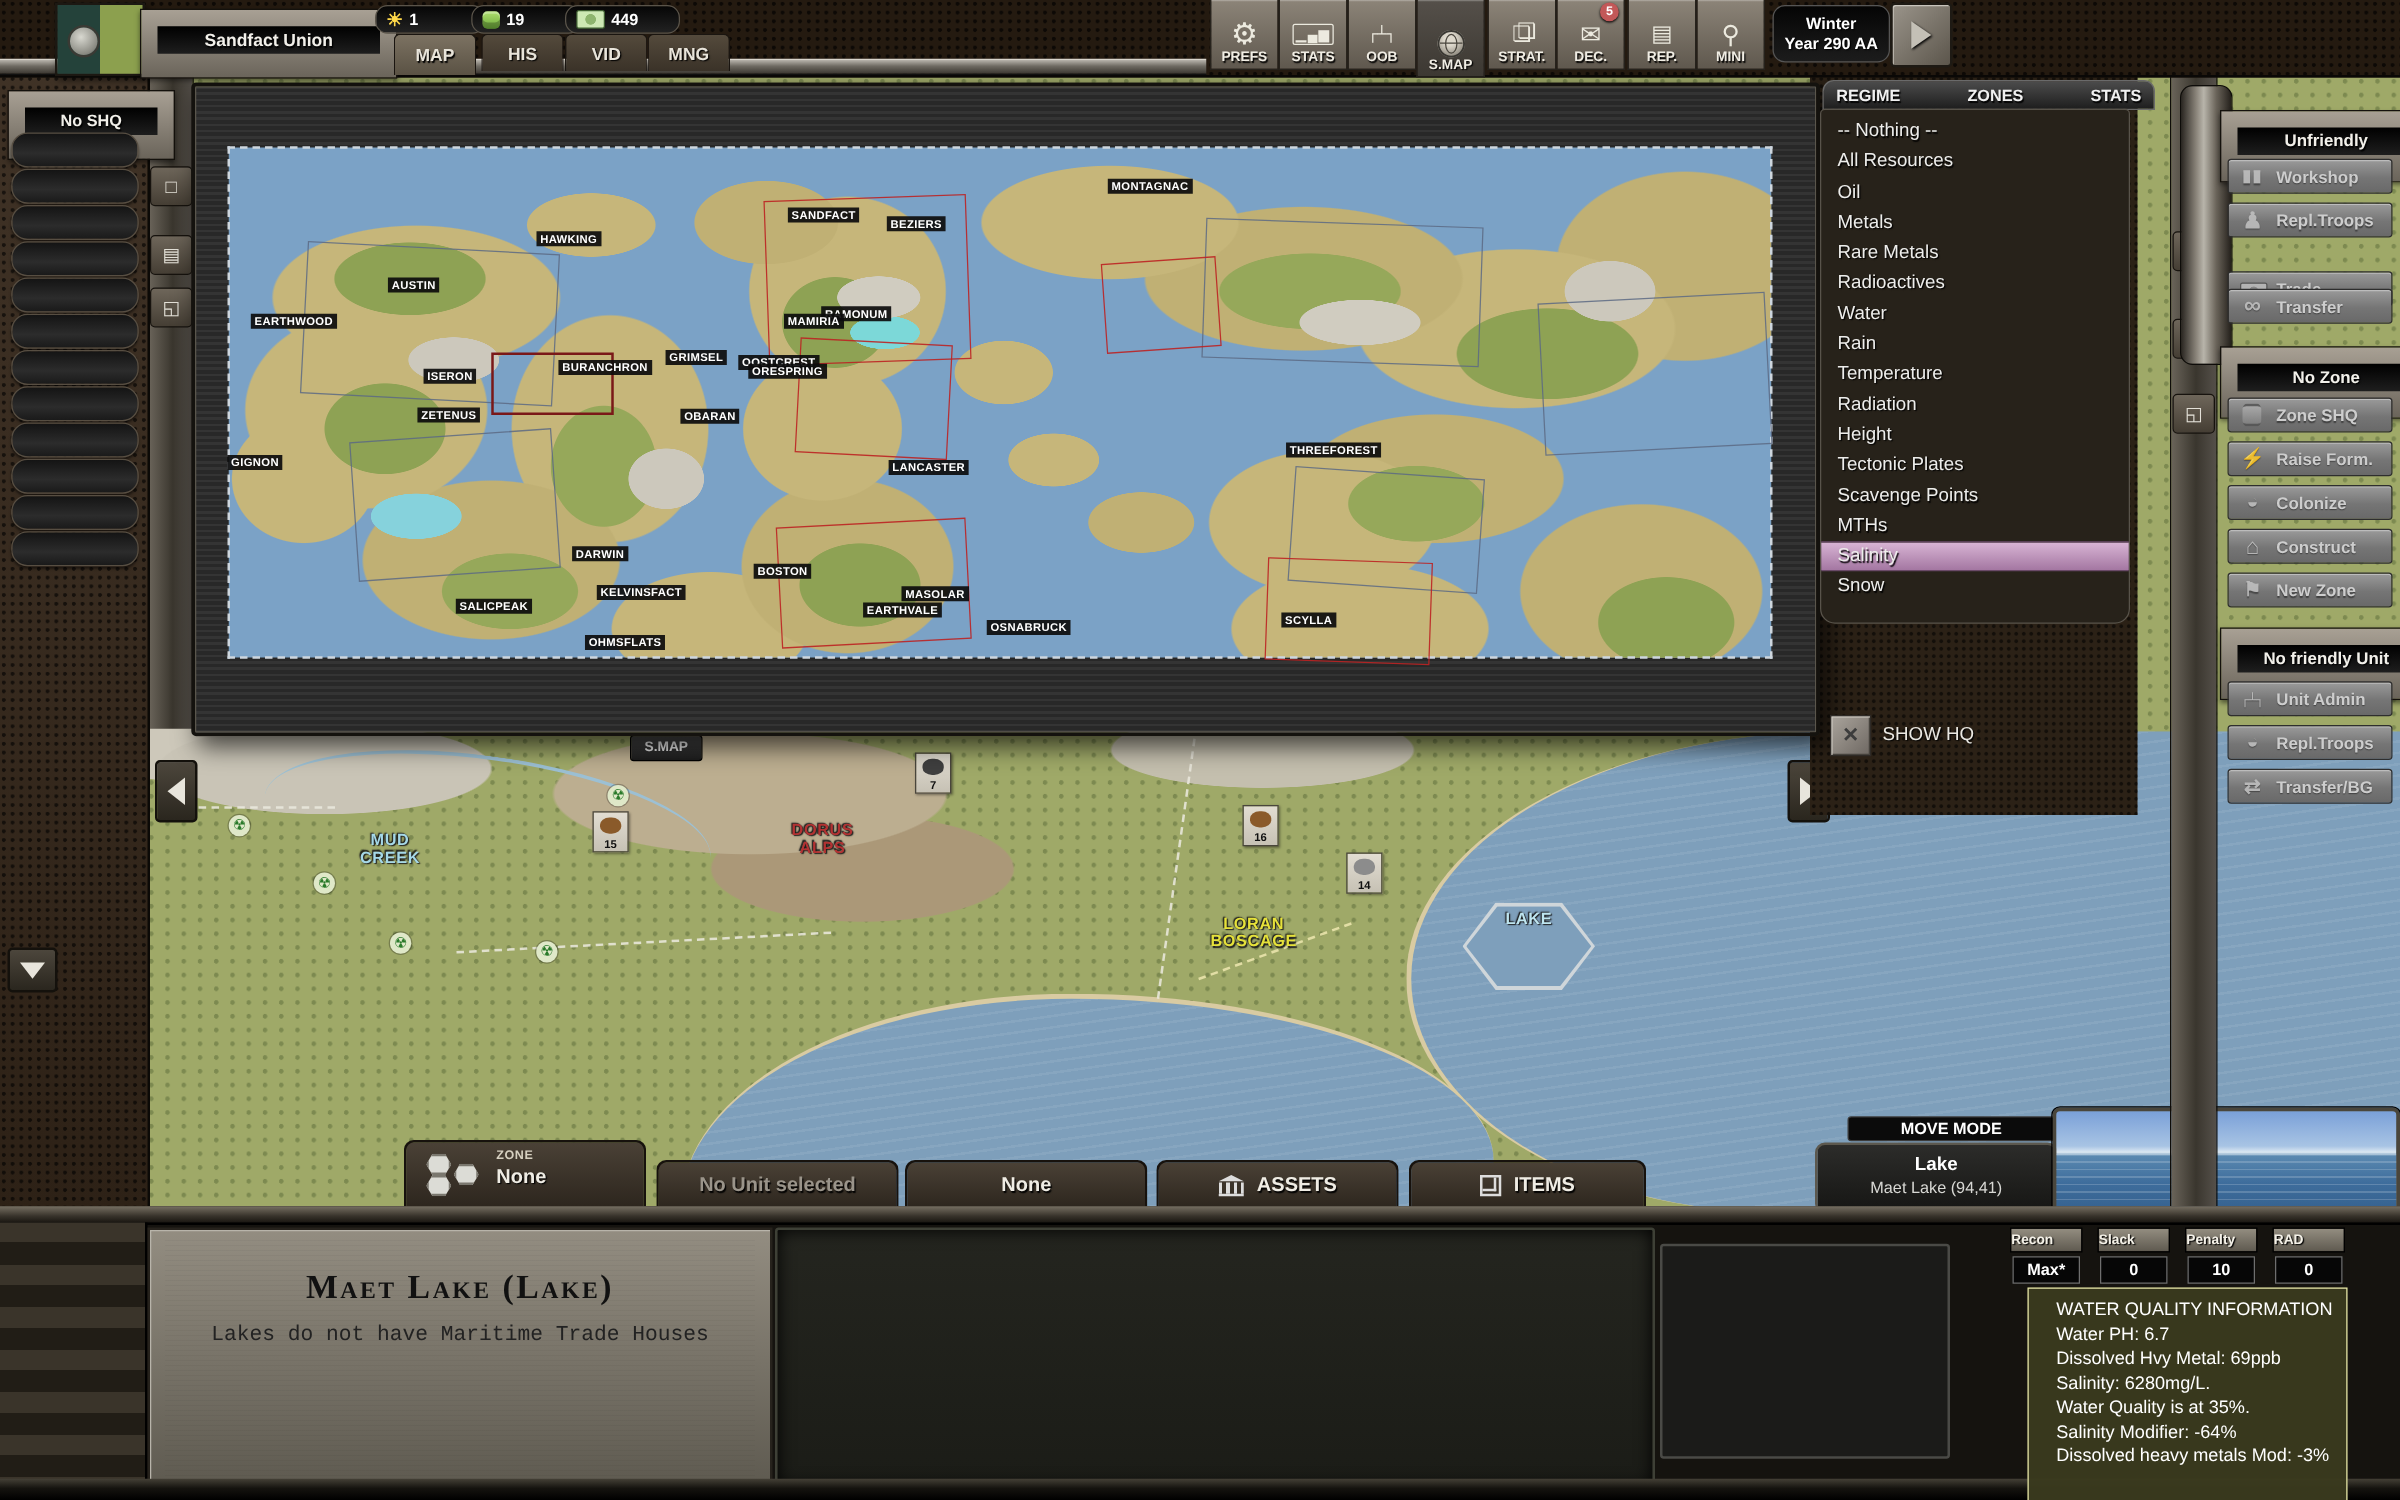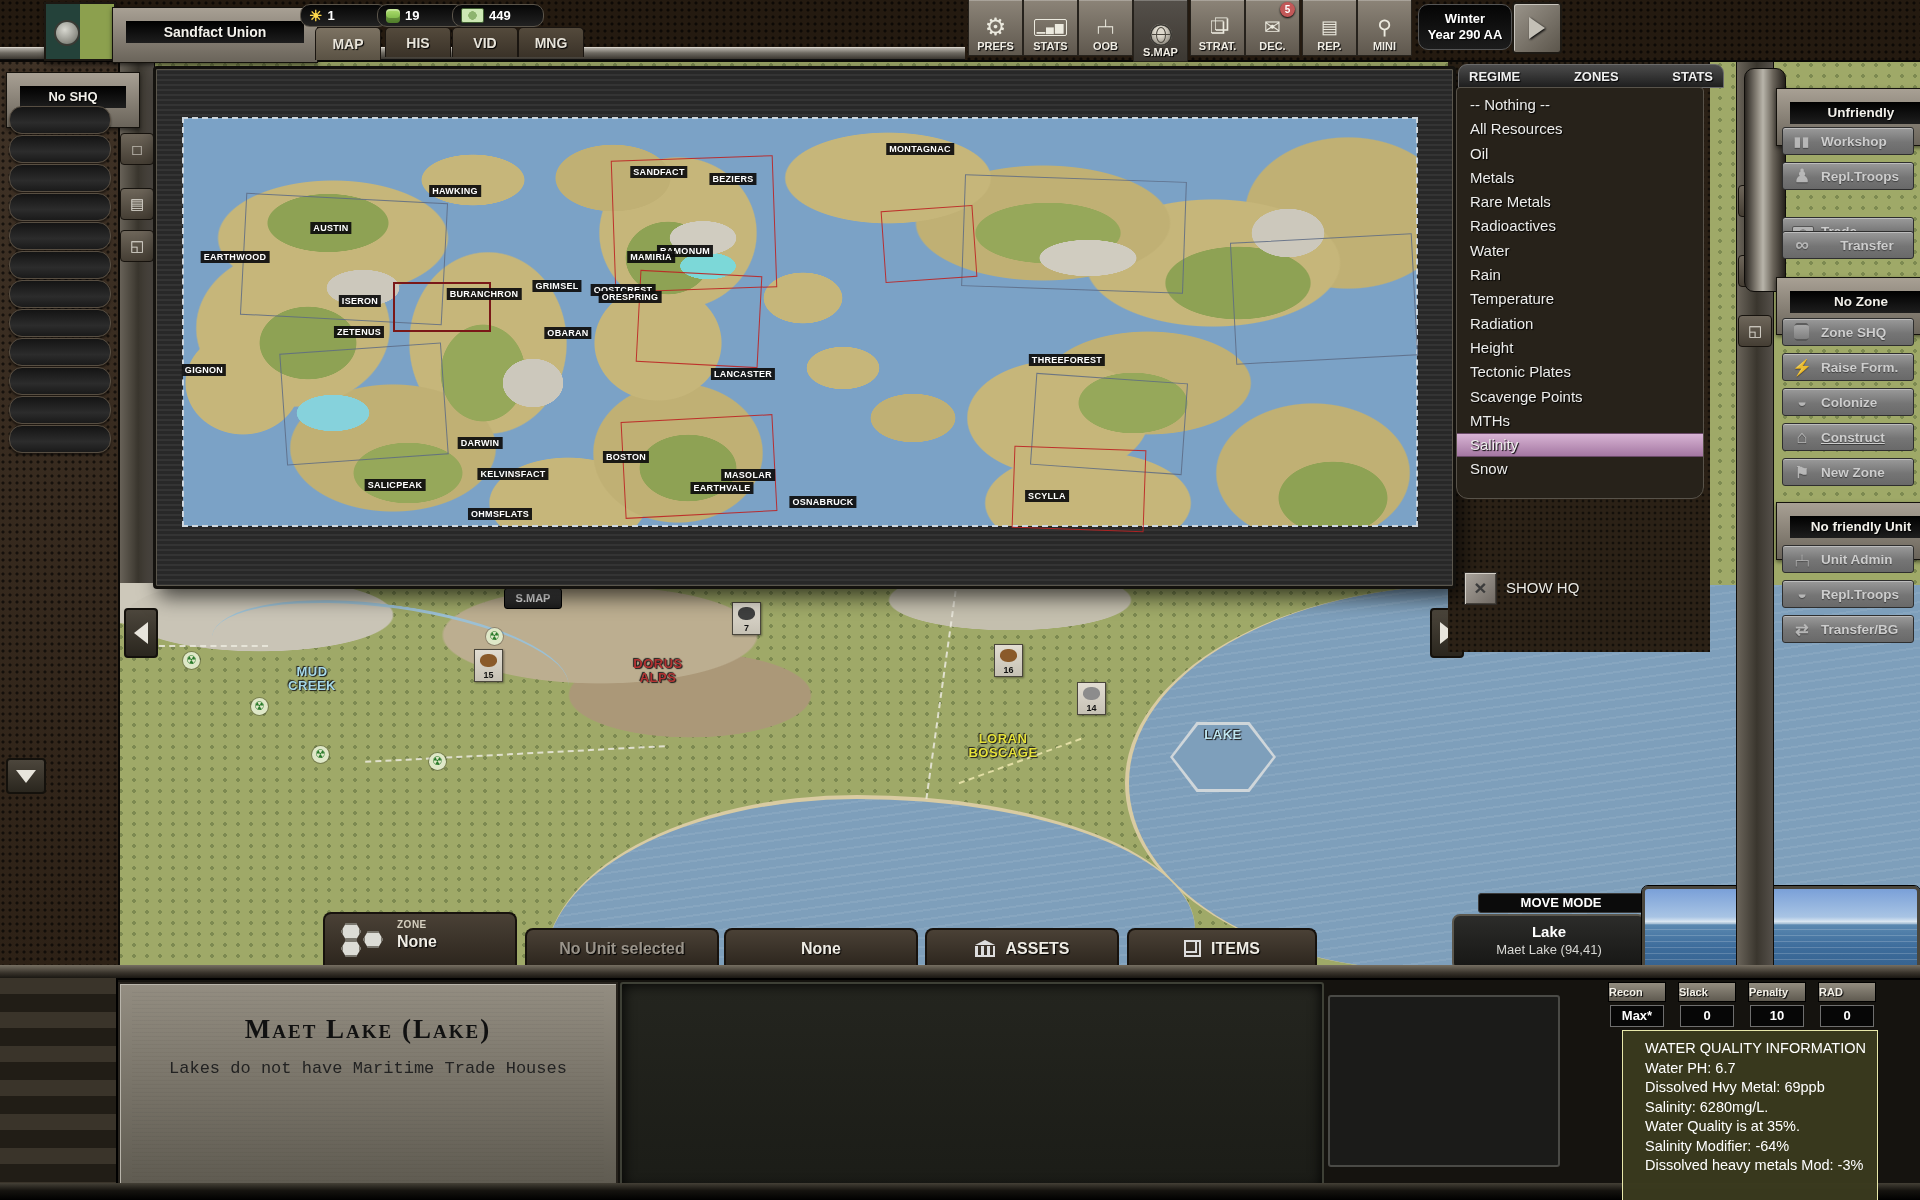--- a/index.html
+++ b/index.html
@@ -572,41 +572,41 @@
         <div class="sb-btn" data-icon="soldier" style="top: 102px;">
           <span class="s-glyph"></span>
           <span>Repl.Troops</span>
         </div>
 
         <div class="sb-btn" data-icon="trade" style="top: 137px; margin-top: 20px;">
           <span class="s-glyph"></span>
           <span>Trade</span>
         </div>
 
-        <div class="sb-btn" data-icon="transfer" style="top: 171px; justify-content: center;">
+        <div class="sb-btn" data-icon="transfer" style="top: 171px;">
           <span class="s-glyph"></span>
           <span>Transfer</span>
         </div>
 
         <div class="sb-btn" data-icon="barrel" style="top: 258px;">
           <span class="s-glyph"></span>
           <span>Zone SHQ</span>
         </div>
 
         <div class="sb-btn" data-icon="muscle" style="top: 293px;">
           <span class="s-glyph"></span>
           <span>Raise Form.</span>
         </div>
 
         <div class="sb-btn" data-icon="helmet" style="top: 328px;">
           <span class="s-glyph"></span>
           <span>Colonize</span>
         </div>
 
-        <div class="sb-btn" data-icon="building" style="top: 363px; text-decoration: underline;">
+        <div class="sb-btn" data-icon="building" style="top: 363px;">
           <span class="s-glyph"></span>
           <span>Construct</span>
         </div>
 
         <div class="sb-btn" data-icon="flag" style="top: 398px;">
           <span class="s-glyph"></span>
           <span>New Zone</span>
         </div>
 
         <div class="sb-btn" data-icon="orgc" style="top: 485px;">

